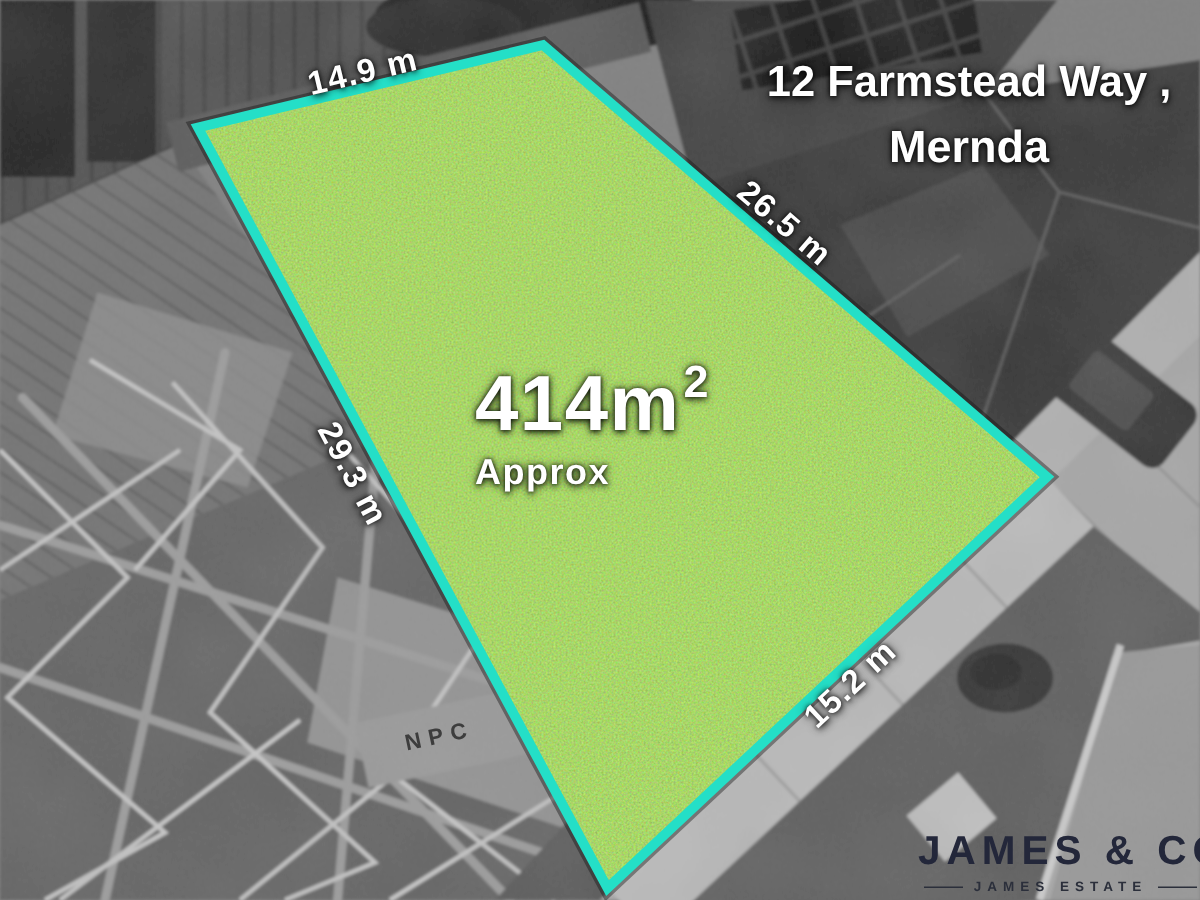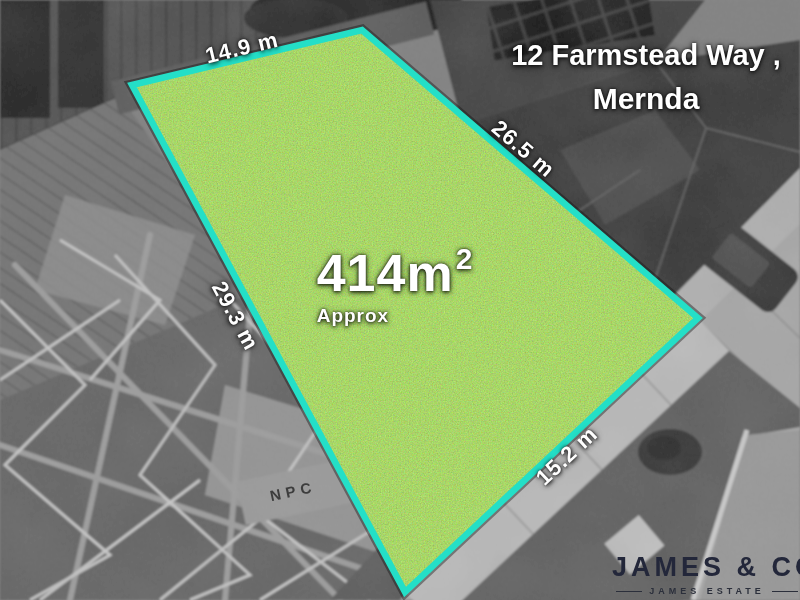--- a/index.html
+++ b/index.html
@@ -22,21 +22,21 @@
   .dim-right{left:523px;top:149px;--r:40.5deg;}
   .dim-left{left:235px;top:316px;--r:62deg;}
   .dim-bottom{left:567px;top:456px;--r:-43deg;}
   .area-block{
     position:absolute;left:395px;top:245px;transform:translate(-50%,-50%);
     text-align:left;
     margin-top:40px;
   }
   .area-line{font-size:52px;line-height:1;letter-spacing:1px;}
   .area-line .sup{font-size:30px;vertical-align:22px;margin-left:2px;}
-  .area-note{font-size:19px;margin-top:6px;letter-spacing:1px;}
+  .area-note{font-size:24px;margin-top:6px;letter-spacing:1px;}
   .address{
     position:absolute;left:500px;top:38px;width:292px;text-align:center;line-height:1.2;
   }
   .address .line1{display:block;font-size:29px;}
   .address .line2{display:block;font-size:30px;margin-top:8px;
     color:#ffffff;font-weight:bold;white-space:nowrap;
     text-shadow:0 0 3px rgba(0,0,0,.8),0 0 7px rgba(0,0,0,.45),0 2px 4px rgba(0,0,0,.55);}
   .npc{
     position:absolute;left:293px;top:491px;transform:translate(-50%,-50%) rotate(-12deg);
     font-size:15px;font-weight:bold;letter-spacing:5px;color:rgba(45,45,45,.85);white-space:nowrap;

